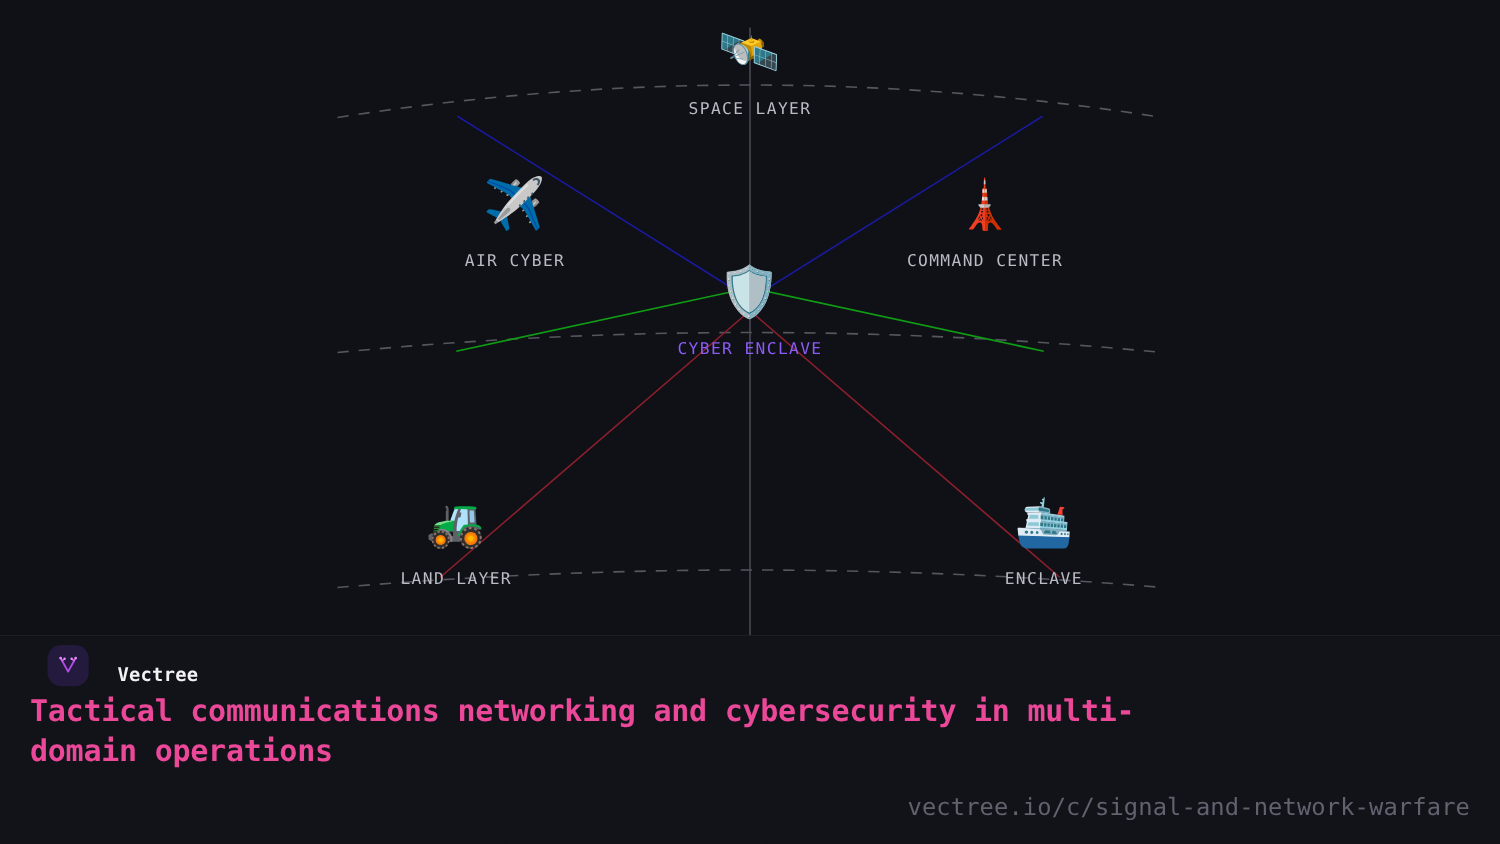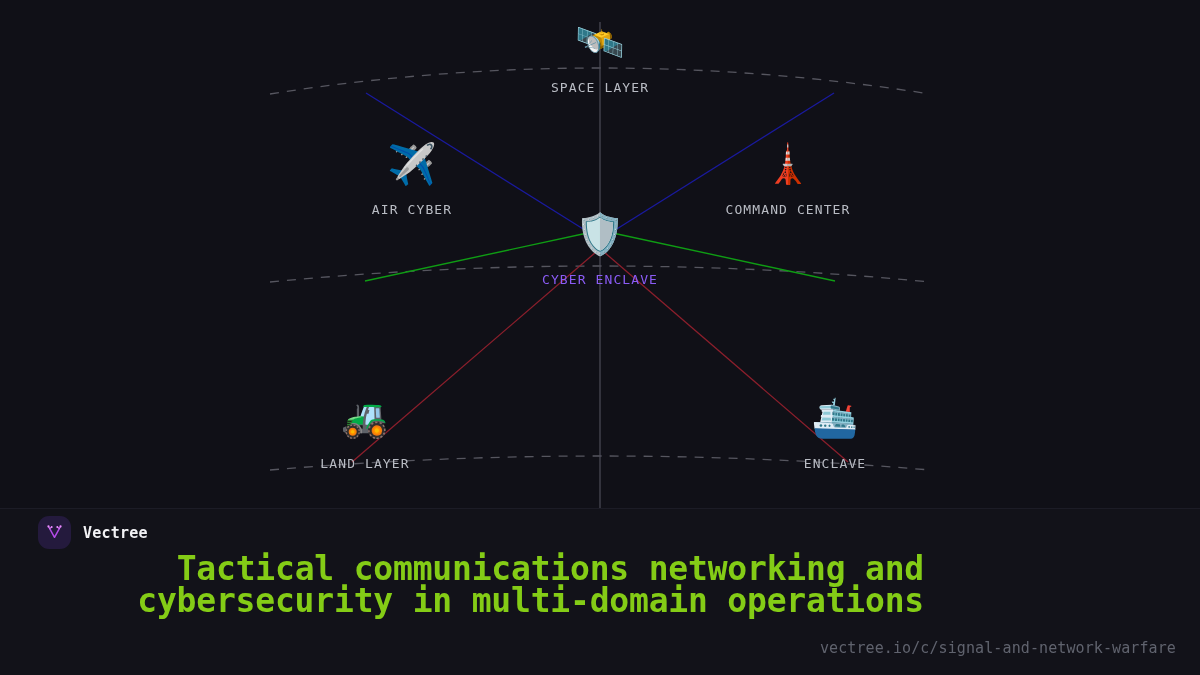--- a/index.html
+++ b/index.html
@@ -74,22 +74,22 @@
     width: 1200px;
     height: 166px;
     background: #121219;
   }
 
   #brand {
     position: absolute;
     left: 24px;
     top: 7px;
     display: flex;
-    align-items: center;
-    gap: 12px;
+    align-items: flex-end;
+    gap: 23px;
     padding-left: 14px;
   }
   #brand-mark {
     width: 33px;
     height: 33px;
     border-radius: 11px;
     background: #241a3d;
     display: flex;
     align-items: center;
     justify-content: center;
@@ -99,33 +99,32 @@
     font-weight: bold;
     color: #f2f2f5;
     letter-spacing: 0.2px;
   }
 
   #headline {
     position: absolute;
     left: 24px;
     top: 44px;
     width: 900px;
-    font-size: 33px;
+    font-size: 24px;
     line-height: 32px;
     font-weight: bold;
-    color: #84cc16;
+    color: #ec4899;
     letter-spacing: -0.2px;
-    text-align: right;
   }
 
   #url {
     position: absolute;
     right: 24px;
     bottom: 18px;
-    font-size: 15px;
+    font-size: 19px;
     color: #60636e;
     letter-spacing: 0.1px;
   }
 </style>
 </head>
 <body>
 
 <div id="stage">
 
   <svg id="wires" viewBox="0 0 1200 508">

